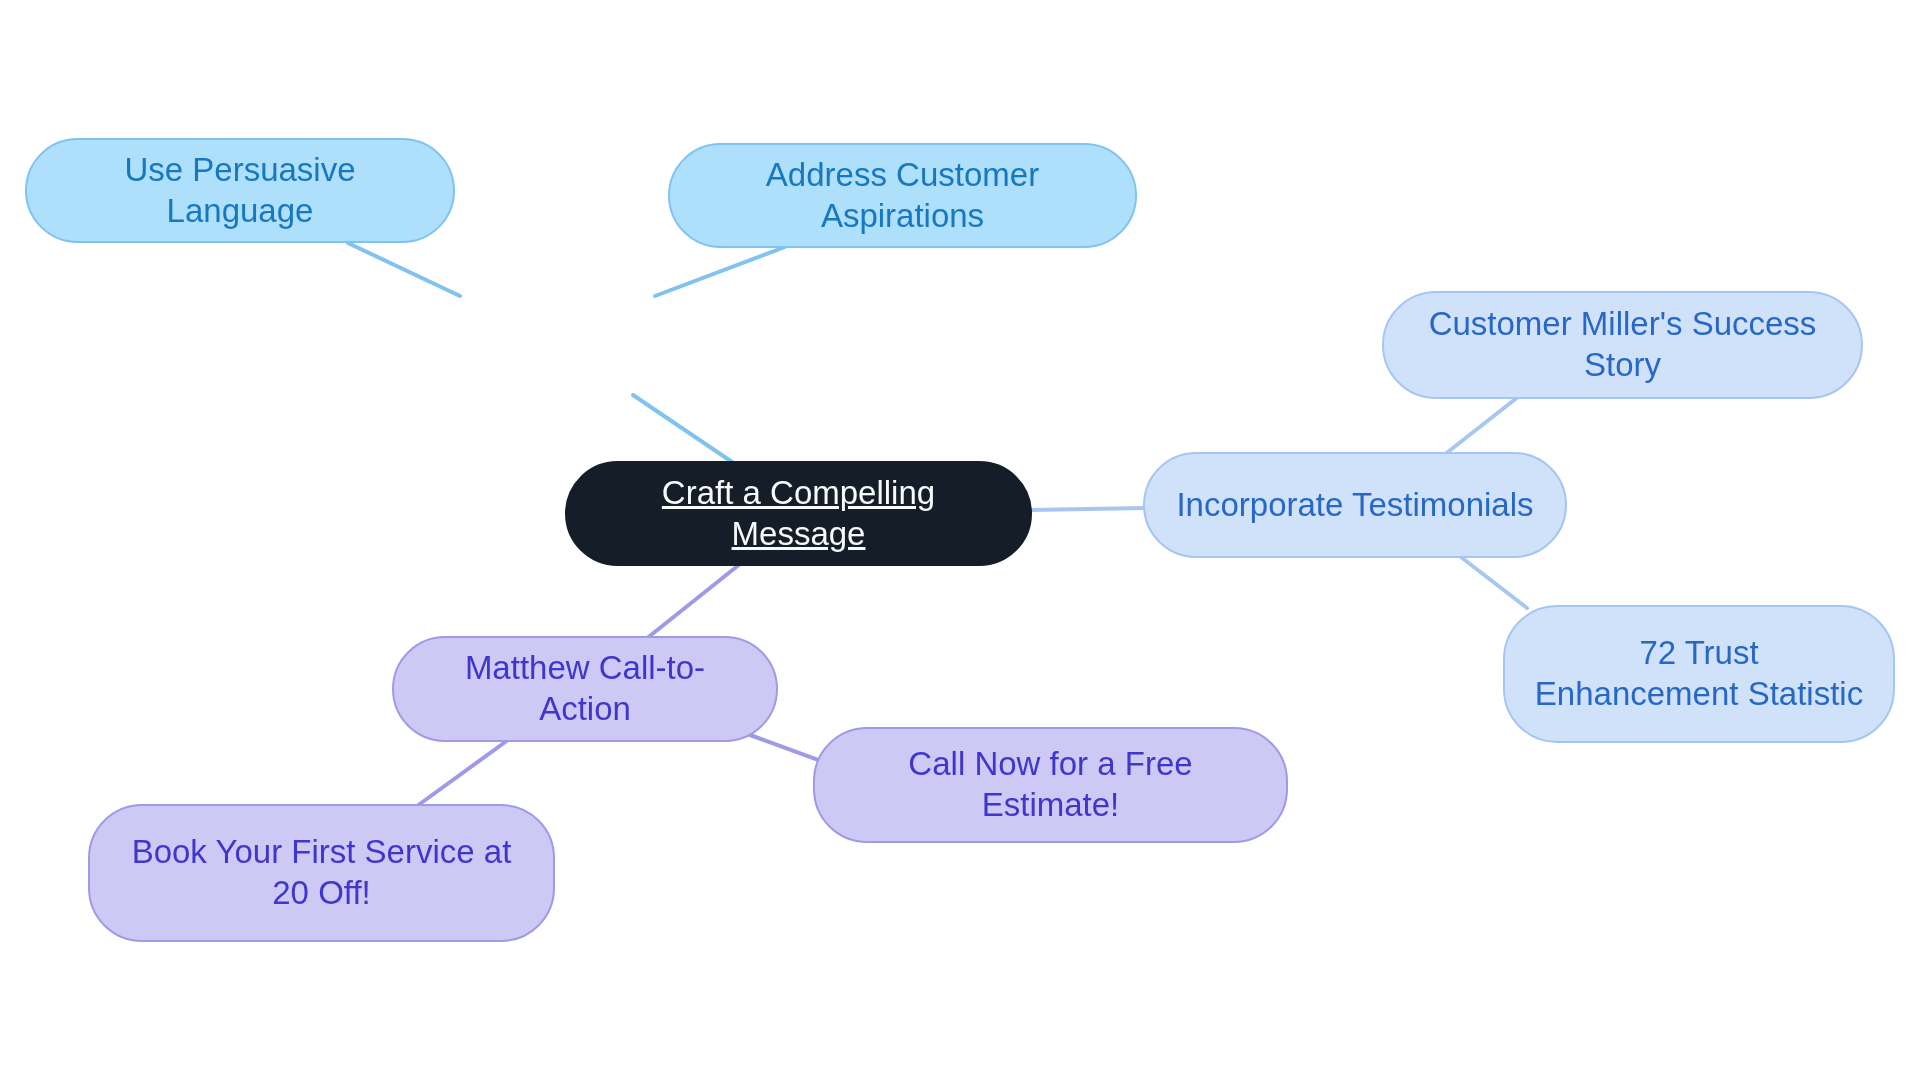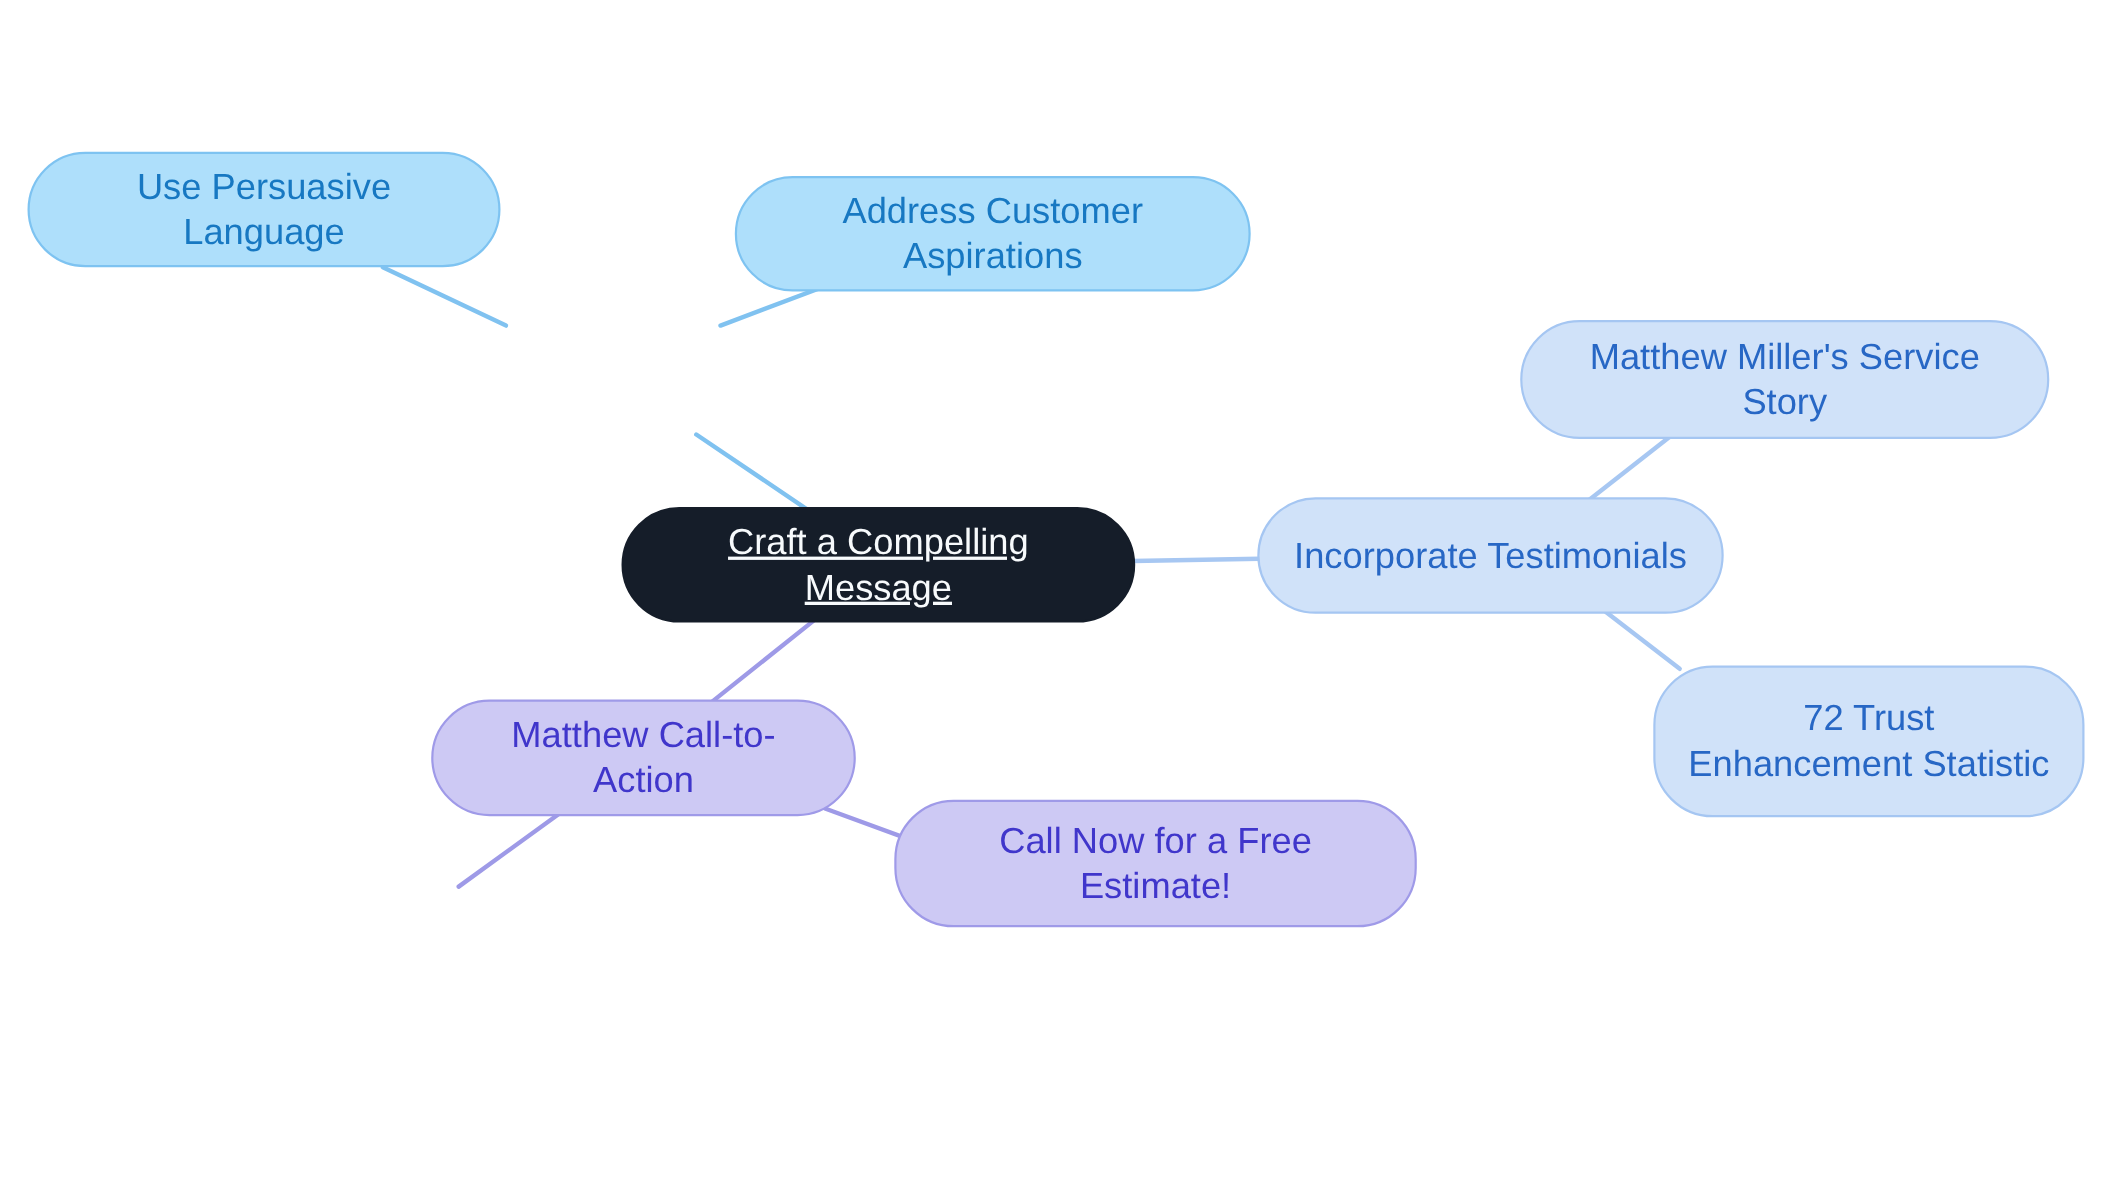--- a/index.html
+++ b/index.html
@@ -62,29 +62,30 @@
     <line x1="1030" y1="510" x2="1145" y2="508" stroke-width="4" stroke-linecap="round" stroke="#A7C7F2"></line>
     <line x1="1444" y1="455" x2="1518" y2="397" stroke-width="4" stroke-linecap="round" stroke="#A7C7F2"></line>
     <line x1="1457" y1="554" x2="1527" y2="608" stroke-width="4" stroke-linecap="round" stroke="#A7C7F2"></line>
     <line x1="740" y1="564" x2="646" y2="639" stroke-width="4" stroke-linecap="round" stroke="#9E9AE7"></line>
     <line x1="508" y1="740" x2="417" y2="806" stroke-width="4" stroke-linecap="round" stroke="#9E9AE7"></line>
     <line x1="750" y1="735" x2="862" y2="776" stroke-width="4" stroke-linecap="round" stroke="#9E9AE7"></line>
   </svg>
 
   <div class="node" id="node-use-persuasive-language" style="background-color: rgb(174, 223, 251); border-color: rgb(126, 195, 241); color: rgb(23, 120, 194);">Use Persuasive Language</div>
 
-  <div class="node" id="node-address-customer-aspirations" style="background-color: rgb(174, 223, 251); border-color: rgb(126, 195, 241); color: rgb(23, 120, 194); margin-top: 17px;">Address Customer Aspirations</div>
+  <div class="node" id="node-address-customer-aspirations" style="background-color: rgb(174, 223, 251); border-color: rgb(126, 195, 241); color: rgb(23, 120, 194);">Address Customer Aspirations</div>
 
 
-  <div class="node" id="node-matthew-miller-success-story" style="background-color: rgb(208, 226, 249); border-color: rgb(165, 198, 242); color: rgb(39, 103, 197);">Matthew Miller's Service Story</div>
+  <div class="node" id="node-matthew-miller-success-story" style="background-color: rgb(208, 226, 249); border-color: rgb(165, 198, 242); color: rgb(39, 103, 197);">Customer Miller's Success Story</div>
 
   <div class="node" id="node-incorporate-testimonials" style="background-color: rgb(208, 226, 249); border-color: rgb(165, 198, 242); color: rgb(39, 103, 197);">Incorporate Testimonials</div>
 
   <div class="node" id="node-trust-statistic" style="background-color: rgb(208, 226, 249); border-color: rgb(165, 198, 242); color: rgb(39, 103, 197);">72 Trust Enhancement Statistic</div>
 
   <div class="node" id="node-central" style="background-color: rgb(21, 29, 41); border-color: rgb(21, 29, 41); color: rgb(247, 250, 252);">Craft a Compelling Message</div>
 
   <div class="node" id="node-strong-call-to-action" style="background-color: rgb(205, 201, 244); border-color: rgb(159, 154, 232); color: rgb(64, 54, 203);">Matthew Call-to-Action</div>
 
+  <div class="node" id="node-book-first-service" style="background-color: rgb(205, 201, 244); border-color: rgb(159, 154, 232); color: rgb(64, 54, 203);">Book Your First Service at 20 Off!</div>
 
   <div class="node" id="node-call-now" style="background-color: rgb(205, 201, 244); border-color: rgb(159, 154, 232); color: rgb(64, 54, 203);">Call Now for a Free Estimate!</div>
 
 </div>
 
 </body></html>

